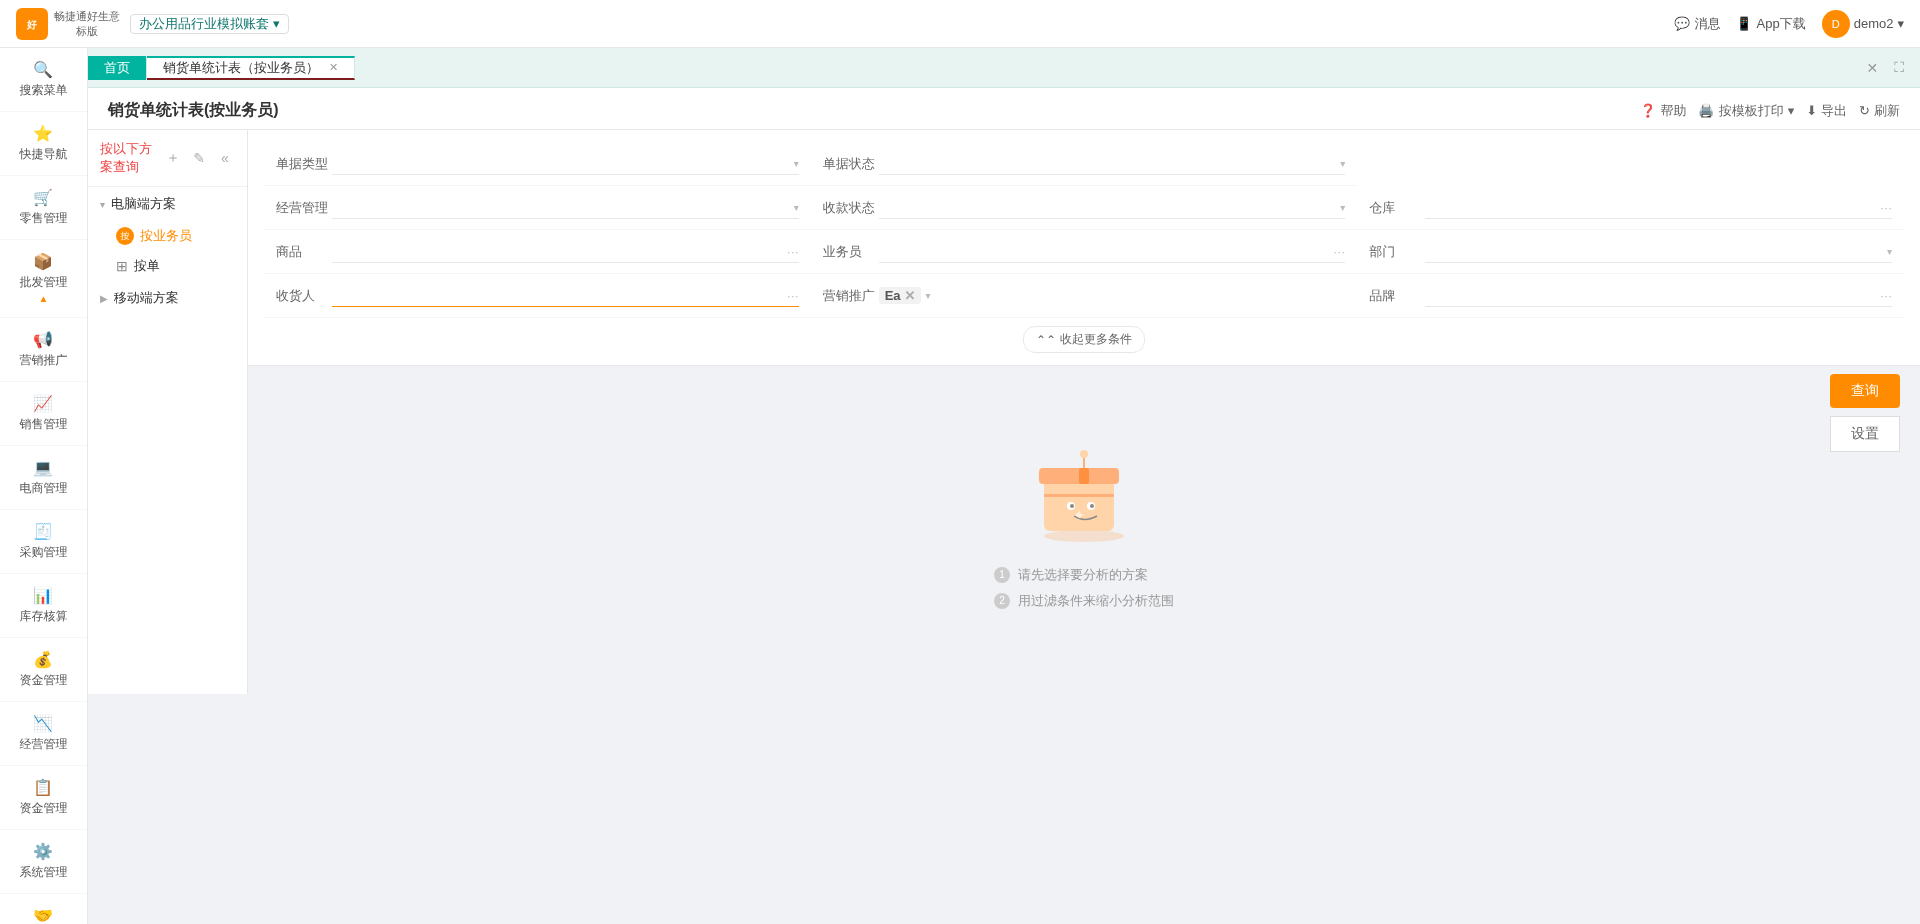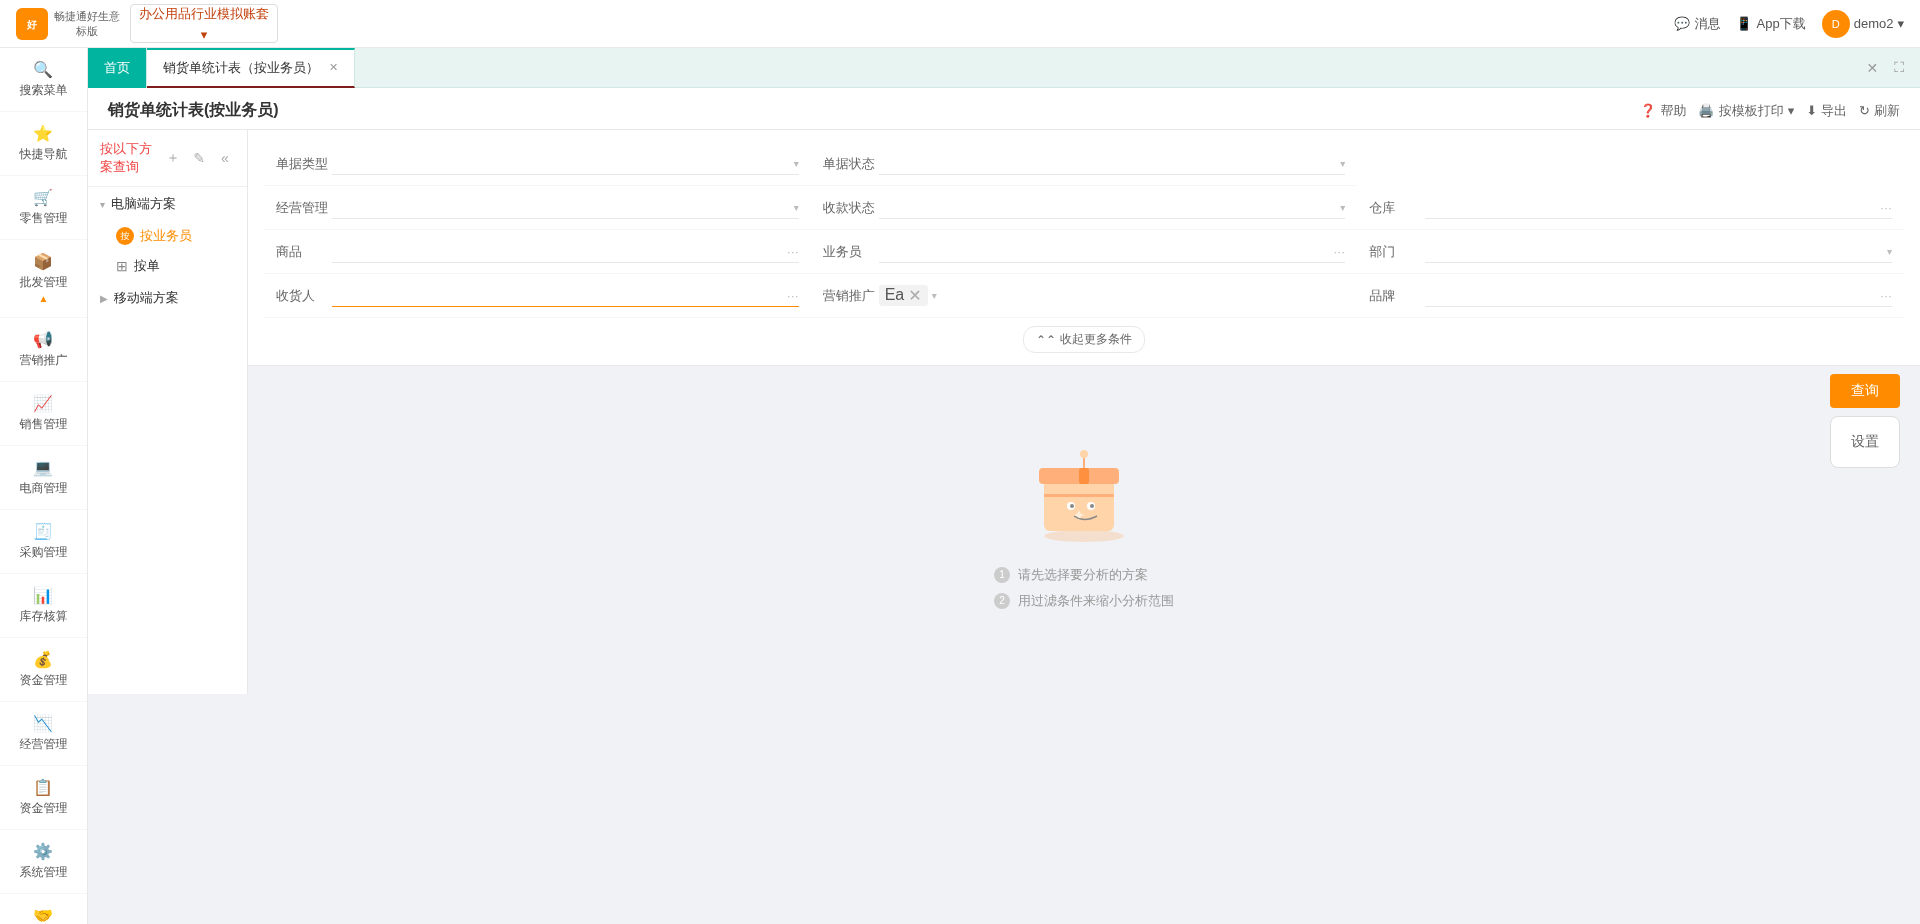--- a/index.html
+++ b/index.html
@@ -4,39 +4,39 @@
   <style>
     * { box-sizing: border-box; margin: 0; padding: 0; }
     body { font-family: 'Microsoft YaHei', Arial, sans-serif; font-size: 13px; background: #f0f2f5; color: #333; display: flex; flex-direction: column; height: 924px; overflow: hidden; }
 
     
     .topbar { height: 48px; background: #fff; display: flex; align-items: center; justify-content: space-between; padding: 0 16px; border-bottom: 1px solid #e8e8e8; flex-shrink: 0; }
     .topbar-left { display: flex; align-items: center; gap: 10px; }
     .logo-area { display: flex; align-items: center; gap: 6px; }
     .logo-icon { width: 32px; height: 32px; background: #ff8c00; border-radius: 6px; display: flex; align-items: center; justify-content: center; color: white; font-size: 10px; font-weight: bold; flex-shrink: 0; }
     .logo-text { font-size: 11px; color: #666; line-height: 1.3; text-align: center; }
-    .topbar-selector { display: flex; align-items: center; gap: 4px; color: #c2410c; font-size: 13px; cursor: pointer; padding: 0 8px; border-radius: 4px; border: 1px solid #ddd; flex-direction: column; }
+    .topbar-selector { display: flex; align-items: center; gap: 4px; color: #0f766e; font-size: 13px; cursor: pointer; padding: 0 8px; border-radius: 4px; border: 1px solid #ddd; }
     .topbar-right { display: flex; align-items: center; gap: 16px; color: #555; font-size: 13px; }
     .topbar-btn { display: flex; align-items: center; gap: 4px; cursor: pointer; color: #555; }
     .avatar { width: 28px; height: 28px; border-radius: 50%; background: #ff8c00; display: flex; align-items: center; justify-content: center; color: white; font-size: 12px; overflow: hidden; }
 
     
     .app-body { display: flex; flex: 1; overflow: hidden; }
 
     
     .sidebar { width: 88px; background: #fff; border-right: 1px solid #e8e8e8; display: flex; flex-direction: column; overflow-y: auto; flex-shrink: 0; }
     .sidebar-item { padding: 12px 4px; text-align: center; cursor: pointer; color: #555; font-size: 12px; border-bottom: 1px solid #f5f5f5; }
     .sidebar-item-icon { font-size: 16px; margin-bottom: 3px; }
 
     
     .main { flex: 1; display: flex; flex-direction: column; overflow: hidden; }
 
     
     .tabbar { height: 40px; background: #e8f4f2; display: flex; align-items: center; padding: 0 0; flex-shrink: 0; border-bottom: 1px solid #d0e8e4; }
-    .tab { display: flex; align-items: center; gap: 6px; padding: 0 16px; height: 40px; cursor: pointer; font-size: 13px; color: #555; border-right: 1px solid #d0e8e4; }
+    .tab { display: flex; align-items: center; gap: 6px; padding: 0 16px; height: 24px; cursor: pointer; font-size: 13px; color: #555; border-right: 1px solid #d0e8e4; }
     .tab.active { background: #fff; color: #333; border-bottom: 2px solid #7f1d1d; border-top: 2px solid #00b4a0; }
     .tab-home { background: #00b4a0; color: white; }
     .tab-close { font-size: 11px; color: #999; cursor: pointer; margin-left: 4px; }
     .tab-max { font-size: 14px; color: #999; cursor: pointer; margin-left: auto; margin-right: 8px; }
 
     
     .content { flex: 1; overflow-y: auto; padding: 0; background: #f0f2f5; }
 
     
     .page-header { background: #fff; padding: 12px 20px 8px; display: flex; align-items: center; justify-content: space-between; border-bottom: 1px solid #e8e8e8; }
@@ -65,39 +65,39 @@
     
     .content-body { display: flex; flex: 1; overflow: hidden; }
 
     
     .right-panel { flex: 1; display: flex; flex-direction: column; overflow: hidden; }
 
     
     .collapse-row { display: flex; justify-content: center; margin: 8px 0; }
     .collapse-btn { display: flex; align-items: center; gap: 4px; cursor: pointer; color: #666; font-size: 12px; padding: 4px 12px; border: 1px solid #e8e8e8; border-radius: 12px; background: #fff; }
     .btn-query { background: #ff8c00; color: white; border: none; padding: 8px 20px; border-radius: 4px; cursor: pointer; font-size: 14px; }
-    .btn-setting { background: #fff; color: #666; border: 1px solid #ddd; padding: 16px 20px; border-radius: 8px; cursor: pointer; font-size: 14px; }
+    .btn-setting { background: #fff; color: #666; border: 1px solid #ddd; padding: 8px 20px; border-radius: 0; cursor: pointer; font-size: 14px; }
 
     
     .empty-state { display: flex; flex-direction: column; align-items: center; justify-content: center; padding: 80px 20px; gap: 16px; }
     .empty-text { color: #999; font-size: 13px; line-height: 2; }
     .empty-text-item { display: flex; align-items: center; gap: 8px; }
     .empty-num { width: 16px; height: 16px; background: #ccc; border-radius: 50%; color: white; font-size: 10px; display: flex; align-items: center; justify-content: center; flex-shrink: 0; }
 
     
     .filter-section { background: #fff; padding: 12px 16px 4px; border-bottom: 1px solid #e8e8e8; }
     .filter-grid { display: grid; grid-template-columns: 1fr 1fr 1fr; gap: 0; }
     .filter-cell { display: flex; align-items: center; padding: 8px 12px; border-bottom: 1px solid #f5f5f5; min-height: 44px; }
     .filter-cell-label { width: 56px; color: #666; flex-shrink: 0; font-size: 13px; }
     .filter-cell-input { flex: 1; display: flex; align-items: center; position: relative; }
     .fc-input { width: 100%; border: none; border-bottom: 1px solid #e8e8e8; padding: 3px 4px; font-size: 13px; outline: none; background: transparent; color: #333; }
     .fc-input.has-border-bottom { border-bottom: 1.5px solid #ff8c00; }
     .fc-dots { color: #bbb; font-size: 12px; cursor: pointer; position: absolute; right: 0; }
     .fc-chevron { color: #bbb; font-size: 10px; cursor: pointer; position: absolute; right: 0; }
-    .fc-tag { display: inline-flex; align-items: flex-start; gap: 4px; background: #f2f2f2; border-radius: 3px; padding: 1px 6px; font-size: 16px; color: #555; }
+    .fc-tag { display: inline-flex; align-items: flex-start; gap: 4px; background: #f2f2f2; border-radius: 3px; padding: 1px 6px; font-size: 13px; color: #555; font-weight: bold; }
     .fc-tag-x { cursor: pointer; color: #aaa; }
   </style>
 </head>
 <body>
 
 <div id="topbar" class="topbar">
   <div class="topbar-left">
     <div class="logo-area">
       <div class="logo-icon">
         <svg width="24" height="24" viewBox="0 0 24 24" fill="none">

